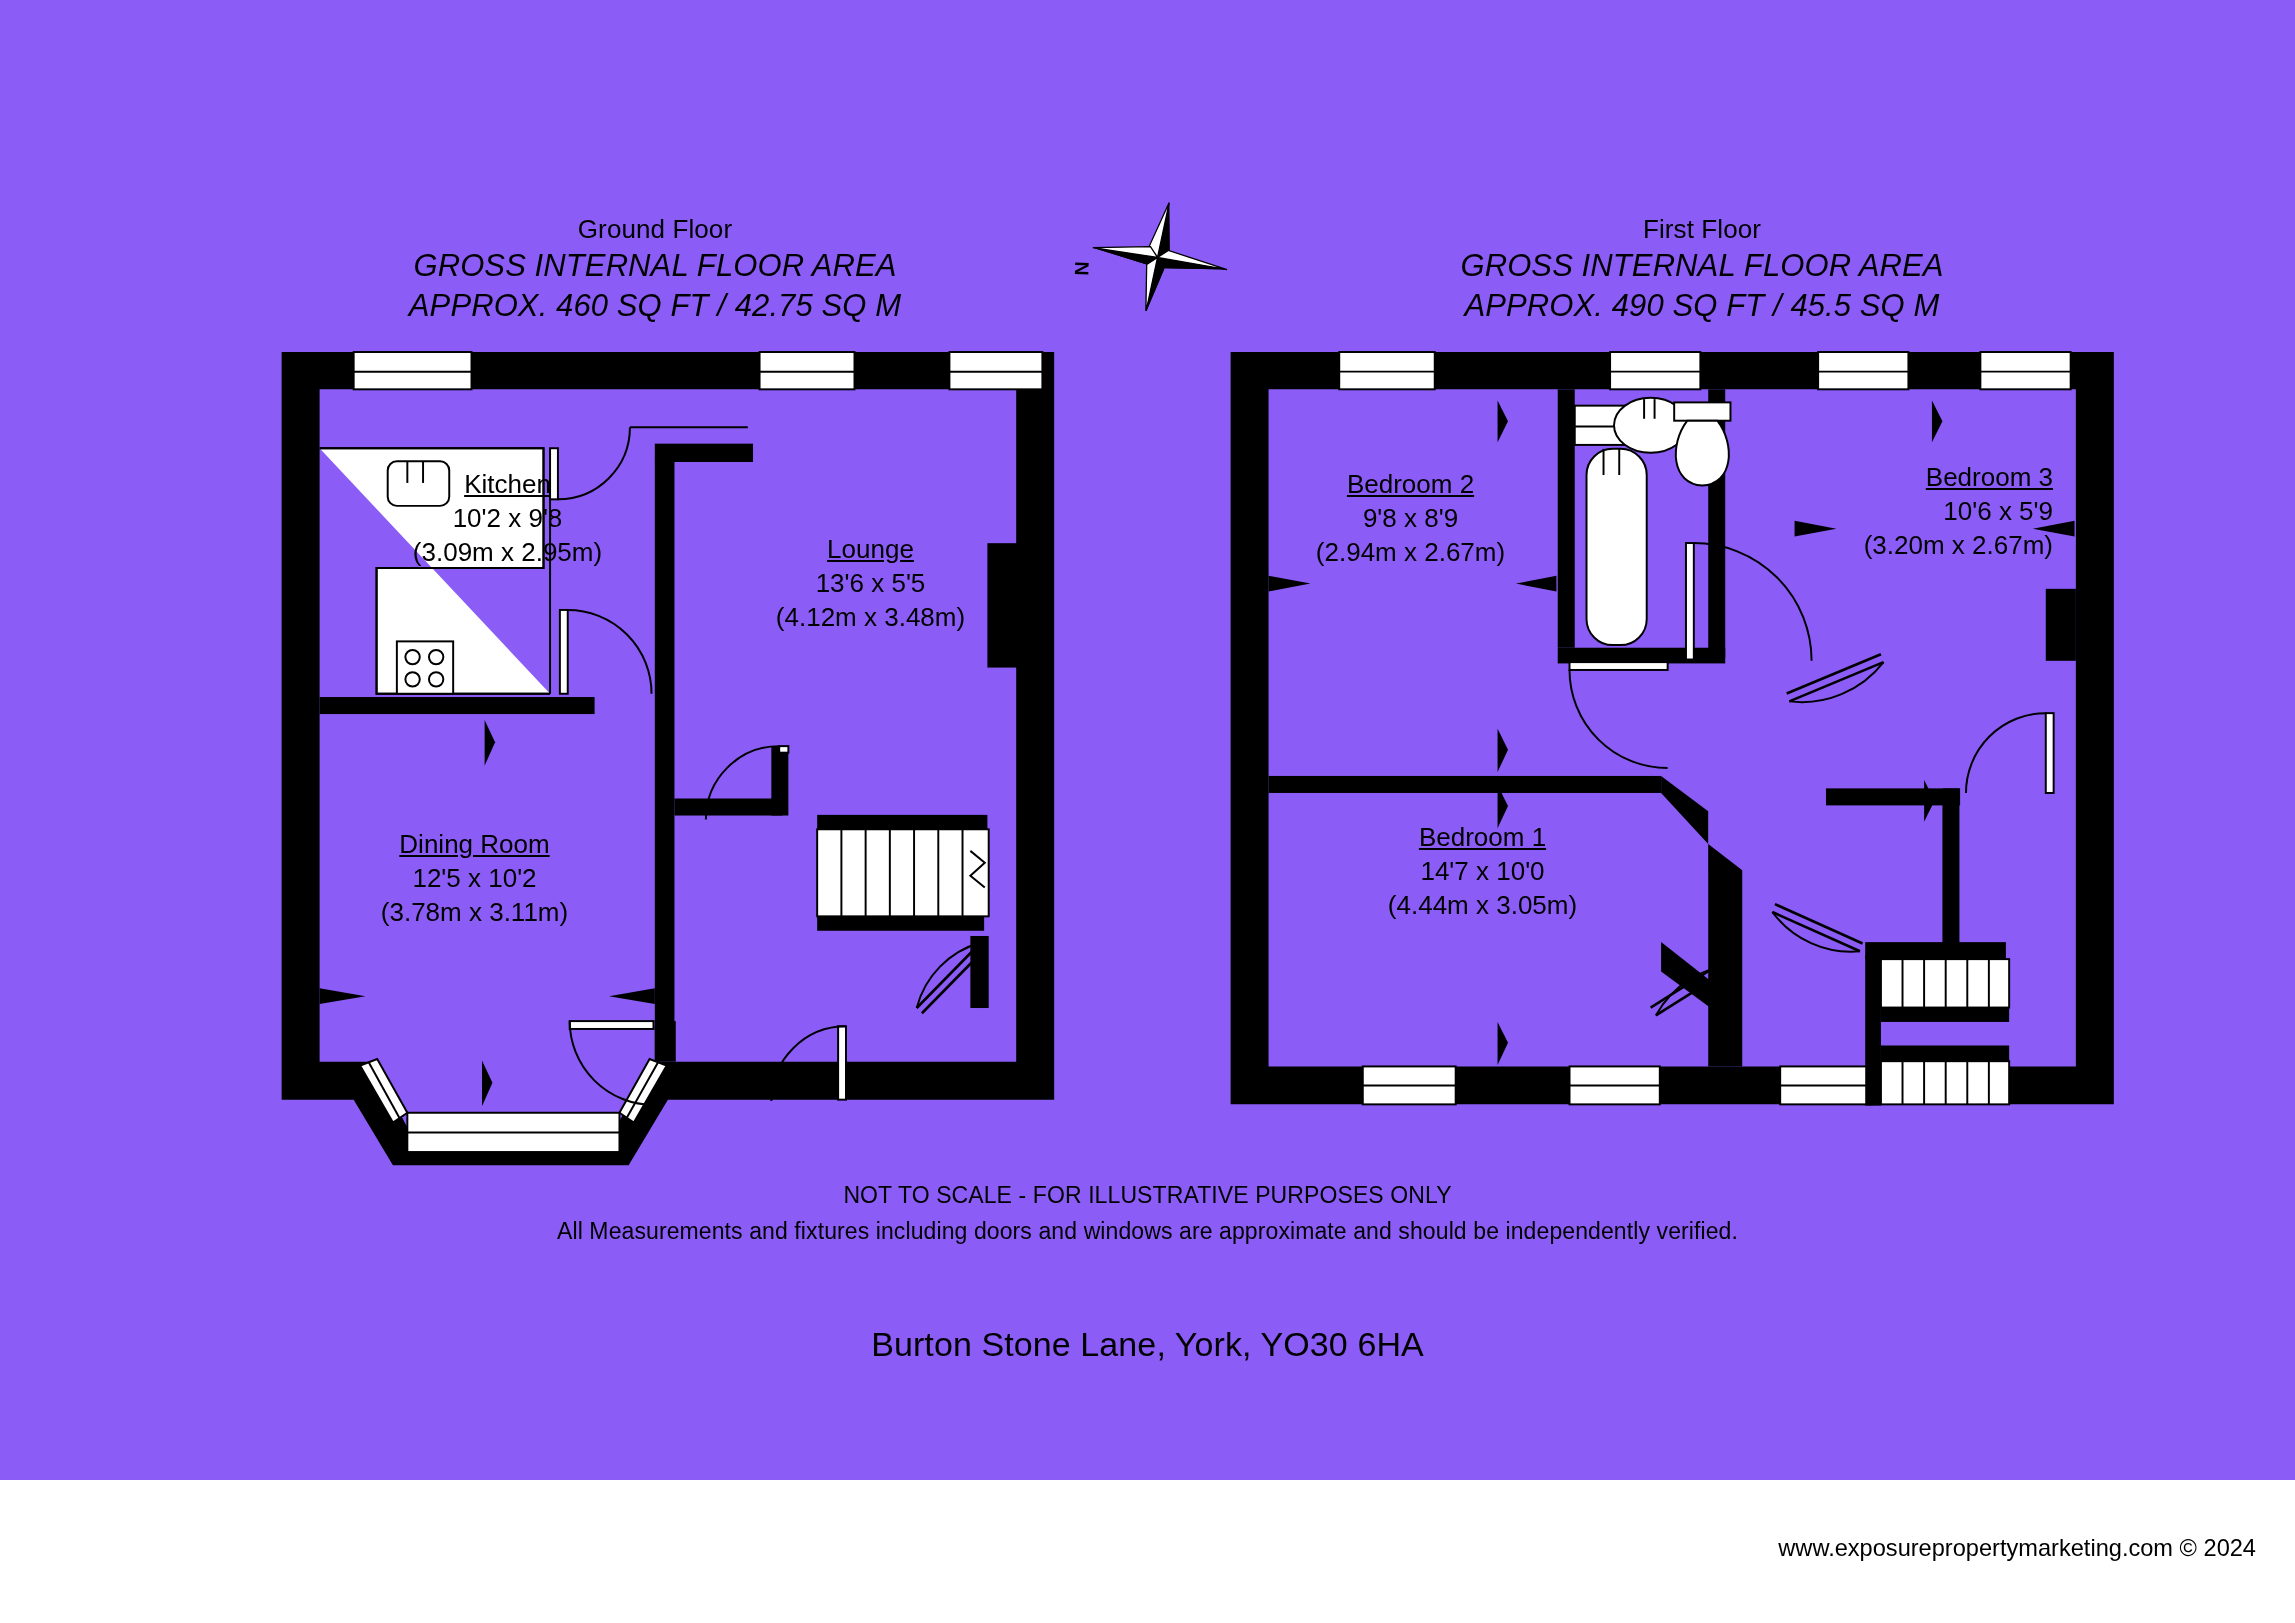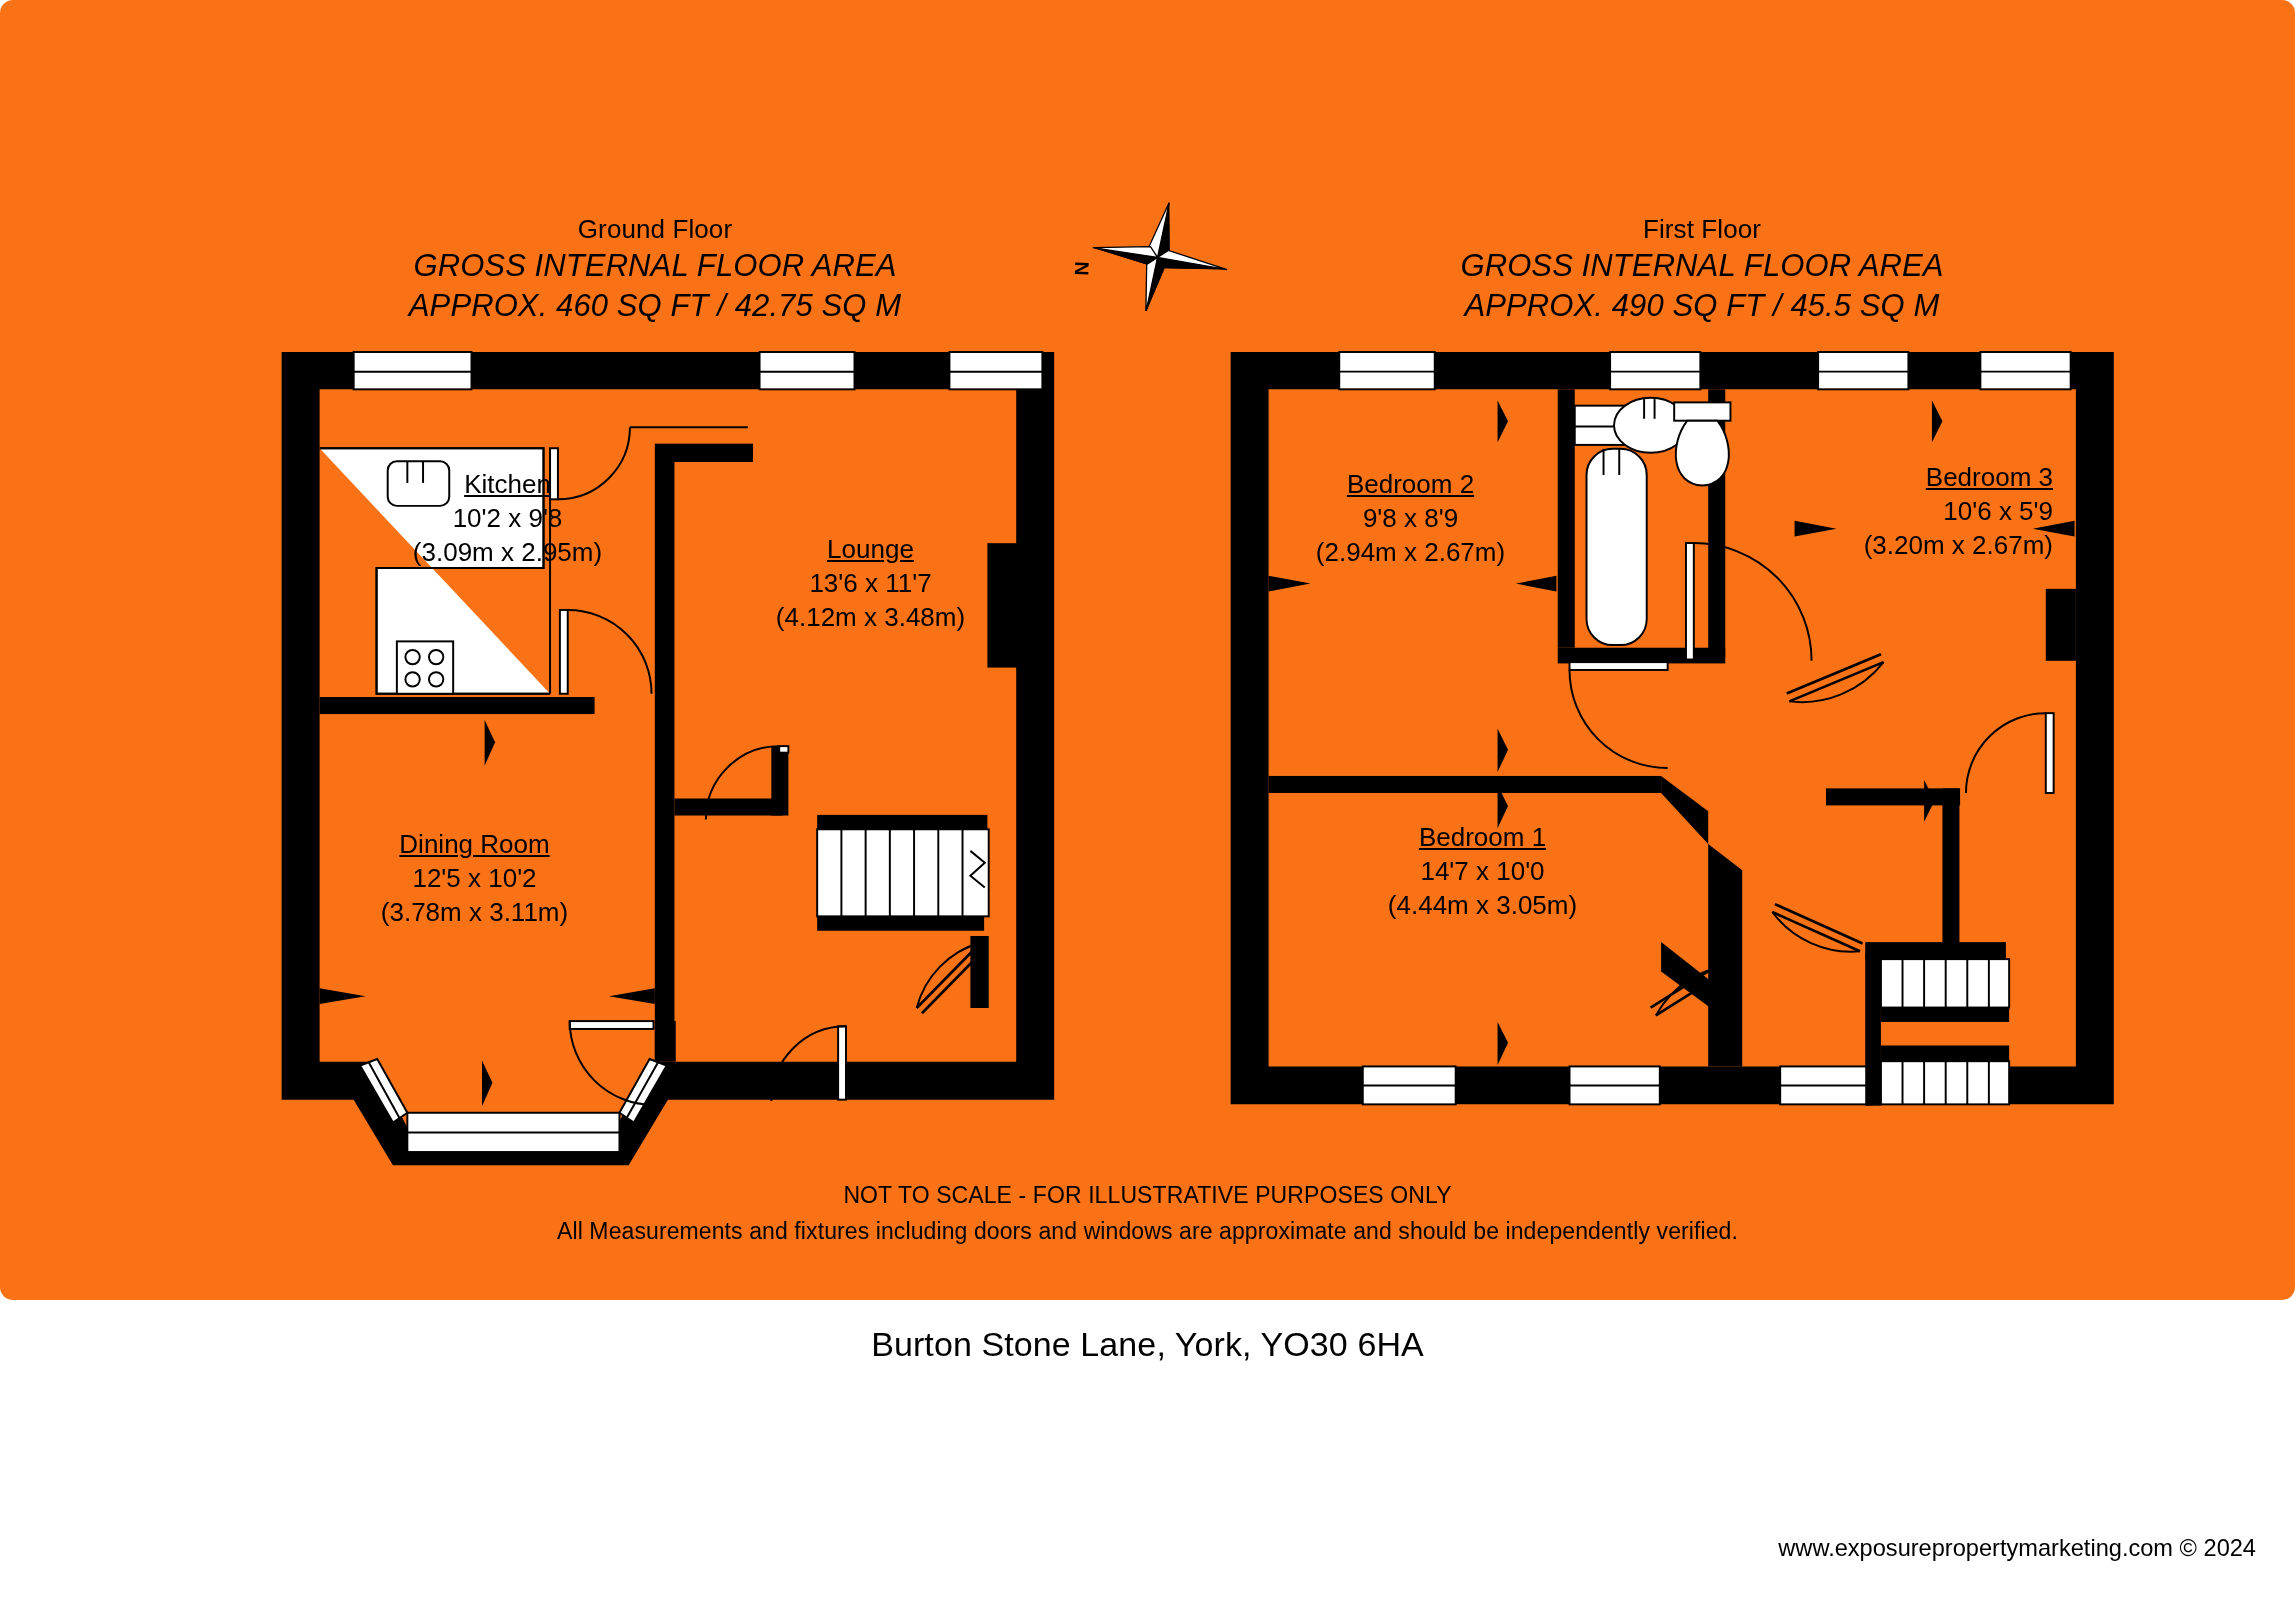--- a/index.html
+++ b/index.html
@@ -13,23 +13,22 @@
     height: 1624px;
     position: relative;
     font-family: "Liberation Sans", sans-serif;
     color: #000000;
     overflow: hidden;
   }
   .page {
     position: absolute;
     left: 0; top: 0;
     width: 2295px;
-    height: 1300px;
-    background: #f97316;
-    border-radius: 13px;
+    height: 1480px;
+    background: #8b5cf6;
   }
 
   
   .floor-header {
     position: absolute;
     text-align: center;
     line-height: 1.28;
     white-space: nowrap;
   }
   .floor-header .fh-title {
@@ -274,21 +273,21 @@
   </svg>
 
   <div class="room-label" id="lbl-kitchen" style="left:344px; top:468px; width:327px;">
     <span class="rl-name">Kitchen</span>
     <span class="rl-imp">10'2 x 9'8</span>
     <span class="rl-met">(3.09m x 2.95m)</span>
   </div>
 
   <div class="room-label" id="lbl-lounge" style="left:707px; top:533px; width:327px;">
     <span class="rl-name">Lounge</span>
-    <span class="rl-imp">13'6 x 11'7</span>
+    <span class="rl-imp">13'6 x 5'5</span>
     <span class="rl-met">(4.12m x 3.48m)</span>
   </div>
 
   <div class="room-label" id="lbl-dining" style="left:311px; top:828px; width:327px;">
     <span class="rl-name">Dining Room</span>
     <span class="rl-imp">12'5 x 10'2</span>
     <span class="rl-met">(3.78m x 3.11m)</span>
   </div>
 
   <svg id="first-plan" style="position:absolute;left:1211px;top:327px;" width="929" height="805" viewBox="0 0 1420 1230">

